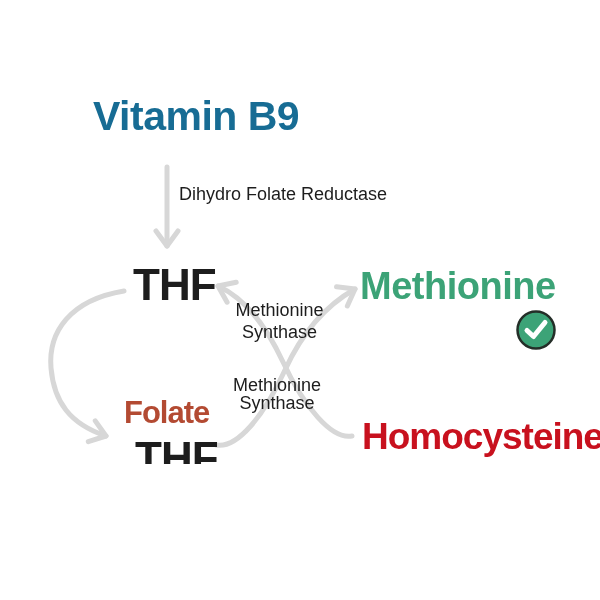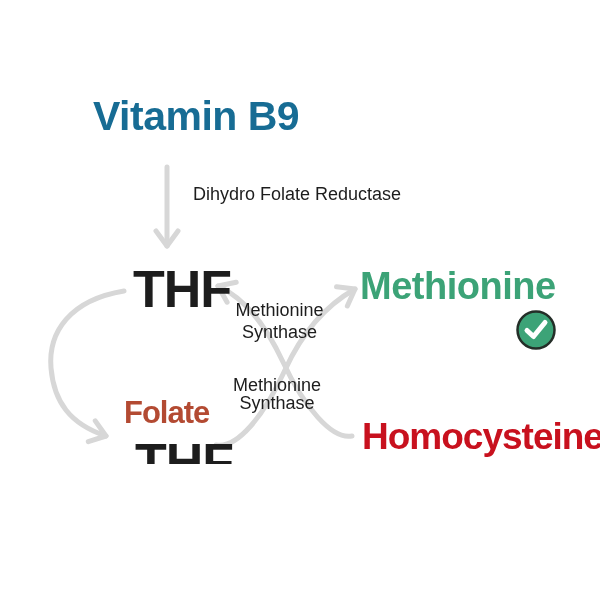--- a/index.html
+++ b/index.html
@@ -9,21 +9,21 @@
   }
   #arrows{position:absolute;left:0;top:0;z-index:0;}
   .flow{fill:none;stroke:var(--arrow);stroke-width:5;stroke-linecap:round;}
   #arrowhead path{fill:none;stroke:var(--arrow);stroke-width:5;stroke-linecap:round;stroke-linejoin:round;}
   .txt{position:absolute;z-index:2;white-space:nowrap;line-height:1;}
   .node{font-weight:bold;}
   .teal{color:var(--teal);font-size:41px;letter-spacing:-0.5px;}
   .green-t{color:var(--green);font-size:38px;letter-spacing:-0.5px;}
   .red-t{color:var(--red);font-size:37px;letter-spacing:-1px;}
   .brick-t{color:var(--brick);font-size:31px;letter-spacing:-1px;}
-  .ink-t{color:var(--ink);font-size:52px;letter-spacing:-1px;}
+  .ink-t{color:var(--ink);font-size:44px;letter-spacing:-1px;}
   .enzyme{position:absolute;z-index:2;color:var(--ink);font-size:18px;}
   .enzyme.centered{text-align:center;}
   .ms-lines{line-height:22px;}
   .msr-lines{line-height:18px;}
   .icon{position:absolute;z-index:2;}
 </style>
 </head>
 <body>
 
 <div id="canvas">
@@ -39,21 +39,21 @@
 
     <path class="flow" d="M 112 291 C 58 300, 36 332, 39 368 C 42 402, 58 424, 94 436" marker-end="url(#arrowhead)"></path>
 
     <path class="flow" d="M 340 436 C 320 440, 292 407, 271 362 C 250 317, 228 296, 206 286" marker-end="url(#arrowhead)"></path>
 
     <path class="flow" d="M 204 445 C 225 449, 252 416, 273 370 C 294 324, 320 302, 343 289" marker-end="url(#arrowhead)"></path>
   </svg>
 
   <div class="txt node teal" style="left:81px;top:96px;">Vitamin B9</div>
 
-  <div class="txt enzyme" style="left:181px;top:185px;">Dihydro Folate Reductase</div>
+  <div class="txt enzyme" style="left:167px;top:185px;">Dihydro Folate Reductase</div>
 
   <div class="txt node ink-t" style="left:121px;top:263px;">THF</div>
 
   <div class="txt node green-t" style="left:348px;top:267px;">Methionine</div>
 
   <div class="enzyme centered ms-lines" style="left:195px;top:299px;width:145px;">
     <div>Methionine</div>
     <div>Synthase</div>
   </div>
 

